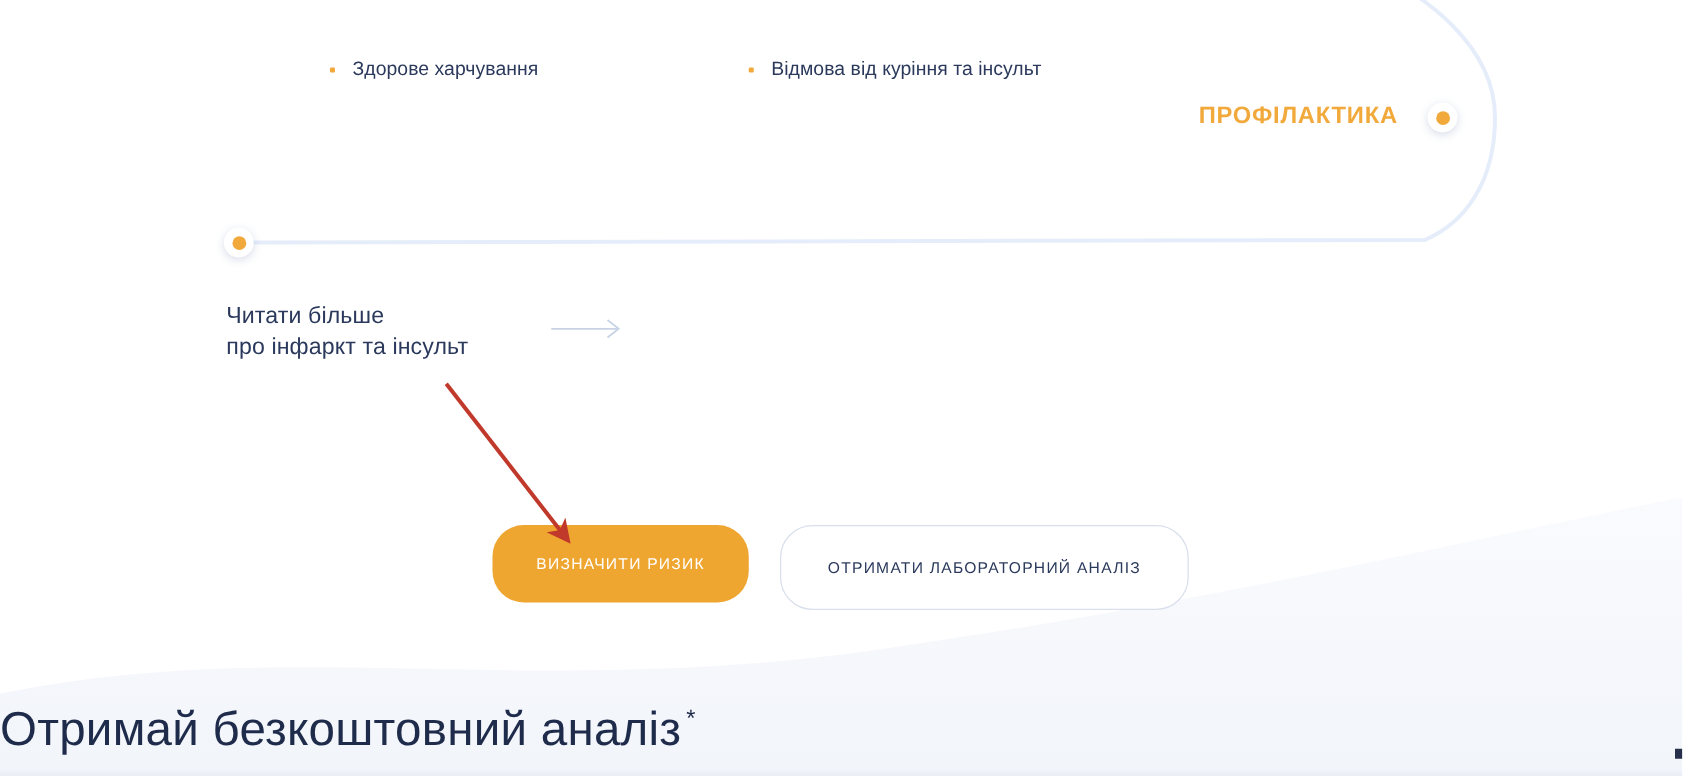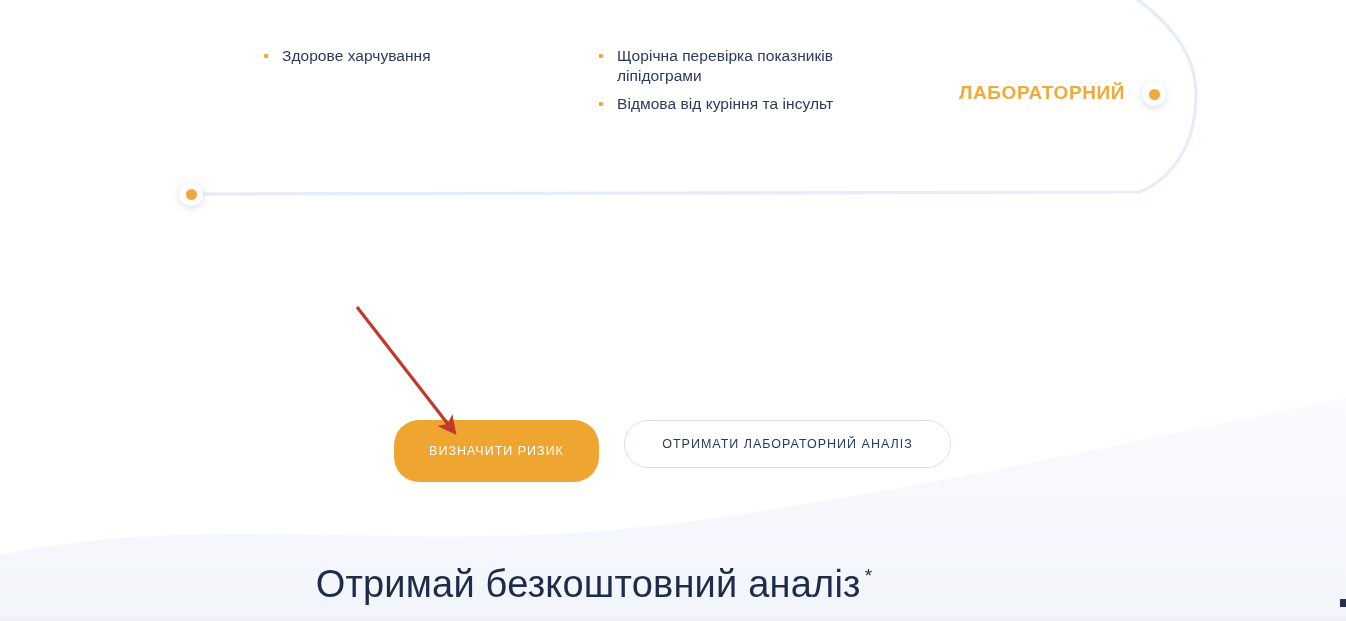--- a/index.html
+++ b/index.html
@@ -165,40 +165,40 @@
     cursor: pointer;
     z-index: 5;
     padding: 0;
   }
 
   .btn-secondary {
     position: absolute;
     left: 624px;
     top: 420px;
     width: 327px;
-    height: 48px;
+    height: 68px;
     border: 1px solid #D9E0EC;
     border-radius: 26px;
     background: #ffffff;
     color: #2B3A5C;
     font-family: "Liberation Sans", sans-serif;
     font-size: 12.5px;
     letter-spacing: 1.0px;
     cursor: pointer;
     z-index: 5;
     padding: 0;
   }
 
   
   .section-heading {
     position: absolute;
     left: 0;
     top: 563px;
     width: 1184px;
-    text-align: center;
+    text-align: left;
     z-index: 3;
     color: #1E2B4A;
     font-size: 38px;
     letter-spacing: 0.2px;
     white-space: nowrap;
   }
   .section-heading .asterisk {
     font-size: 19px;
     vertical-align: top;
     position: relative;
@@ -246,31 +246,38 @@
     <path d="M 1061 -40
              C 1150 -6, 1196 42, 1196 94
              C 1196 146, 1172 178, 1140 192
              L 191 194" fill="none" stroke="#E6EDFA" stroke-width="3.2" stroke-linecap="round"></path>
   </svg>
 
   <div id="dot-right" class="dot-marker"></div>
 
   <div id="dot-left" class="dot-marker"></div>
 
-  <div class="prevention-label">ЛАБОРАТОРНИЙ</div>
+  <div class="prevention-label">ПРОФІЛАКТИКА</div>
 
   <ul id="list-left" class="bullet-list">
     <li class="bullet-item">Здорове харчування</li>
   </ul>
 
   <ul id="list-right" class="bullet-list">
-    <li class="bullet-item">Щорічна перевірка показників ліпідограми</li>
     <li class="bullet-item">Відмова від куріння та інсульт</li>
   </ul>
 
+  <div class="readmore">
+    <div class="readmore-text">Читати більше
+про інфаркт та інсульт</div>
+    <svg class="readmore-arrow" viewBox="0 0 60 20">
+      <line x1="1" y1="10" x2="54" y2="10" stroke="#C8D3E6" stroke-width="1.4"></line>
+      <polyline points="46,3 55,10 46,17" fill="none" stroke="#C8D3E6" stroke-width="1.4"></polyline>
+    </svg>
+  </div>
 
   <svg class="annot-arrow" viewBox="0 0 160 165">
     <defs>
       <marker id="redHead" markerWidth="6" markerHeight="6" refX="3.2" refY="3" orient="auto" markerUnits="strokeWidth">
         <path d="M0,0 L6,3 L0,6 L1.6,3 Z" fill="#C0392B"></path>
       </marker>
     </defs>
     <line x1="27" y1="17" x2="121" y2="138" stroke="#C0392B" stroke-width="3.2" marker-end="url(#redHead)"></line>
   </svg>
 

